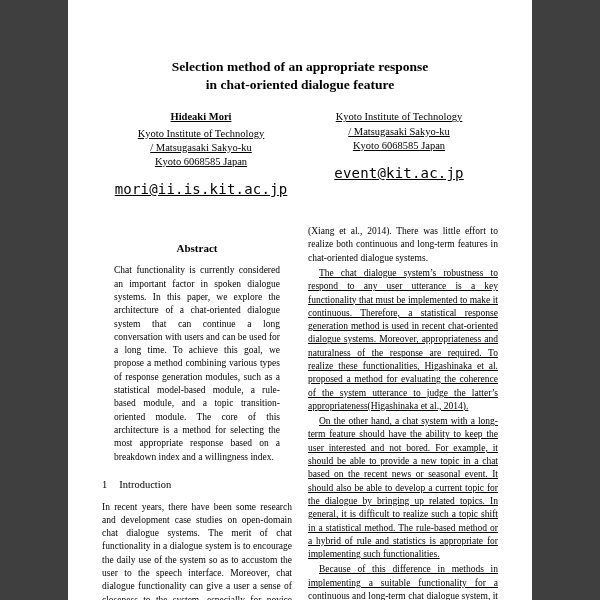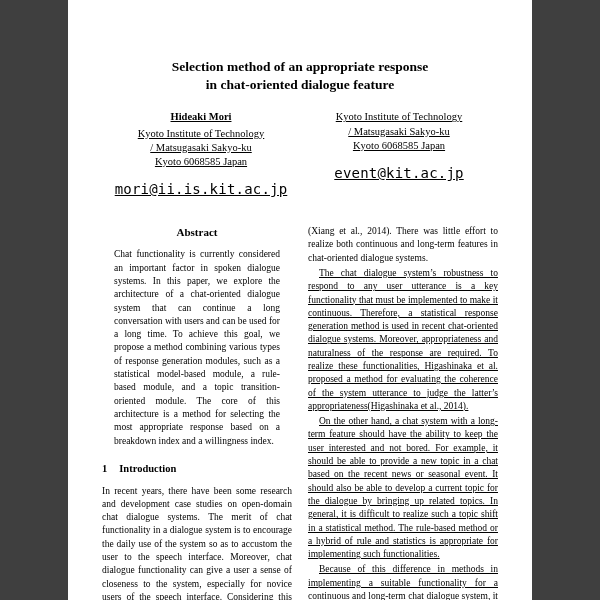--- a/index.html
+++ b/index.html
@@ -26,25 +26,25 @@
   .author .name { font-weight:bold; margin-bottom:2px; }
   .author .email {
     font-family:"DejaVu Sans Mono", monospace; font-size:14px; margin-top:11px;
     letter-spacing:0.2px;
   }
   .columns {
     display:flex; gap:16px; margin-top:26px;
   }
   .col { width:190px; font-size:9.5px; line-height:1.4; text-align:justify; }
   .abstract-heading {
-    text-align:center; font-weight:bold; font-size:11px; margin:0 0 8px 0;
+    text-align:center; font-weight:bold; font-size:11px; margin:16px 0 8px 0;
   }
   .abstract-body { margin:8px 12px; }
   .section-heading {
-    font-weight:bold; font-size:10.5px; margin:14px 0 8px 0; text-align:left;
+    font-weight:normal; font-size:10.5px; margin:14px 0 8px 0; text-align:left;
   }
   .section-heading .num { margin-right:12px; }
   p.body-par { margin:0 0 2px 0; }
   p.indent { text-indent:11px;text-decoration:underline; }
 </style>
 </head>
 <body>
 
 <div class="canvas">
   <div class="page">

